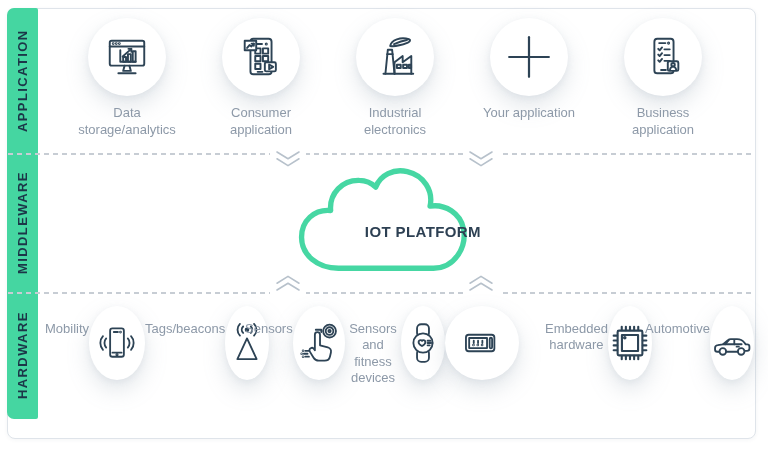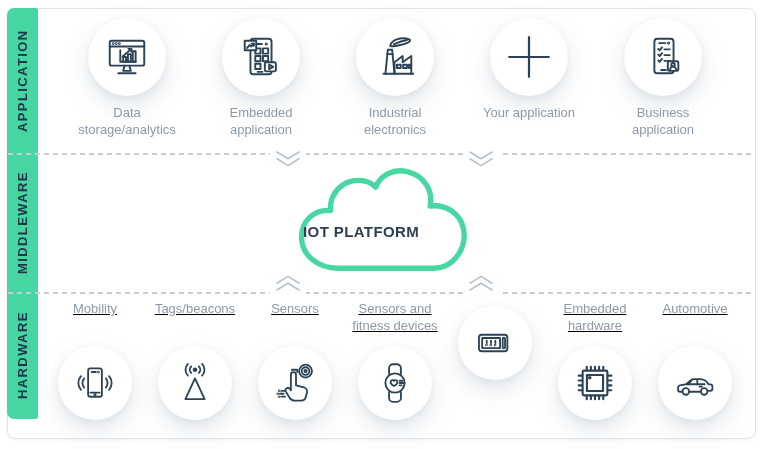--- a/index.html
+++ b/index.html
@@ -34,41 +34,41 @@
 
   .chevron{position:absolute;width:36px;height:21px;background:#fff;z-index:5;
            display:flex;align-items:center;justify-content:center;}
   .chevron svg{display:block;}
 
   .row{position:absolute;display:flex;justify-content:center;z-index:4;}
   .row.app-row{left:42px;top:18px;width:706px;}
   .row.hw-row{left:40px;top:301px;width:710px;}
 
   .app-col{width:134px;display:flex;flex-direction:column;align-items:center;}
-  .hw-col{width:100px;display:flex;flex-direction:column;align-items:center;text-decoration:underline;}
+  .hw-col{width:100px;display:flex;align-items:center;}
 
   .circle{background:#fff;border-radius:50%;display:flex;align-items:center;justify-content:center;
           box-shadow:0 10px 22px rgba(140,154,170,.25),0 2px 6px rgba(140,154,170,.12);color:var(--navy);}
   .app-col .circle{width:78px;height:78px;}
   .hw-col .circle{width:74px;height:74px;margin-top:5px;}
 
   .icon{display:flex;align-items:center;justify-content:center;}
   .icon svg{width:46px;height:46px;stroke:currentColor;fill:none;stroke-width:2;
             stroke-linecap:round;stroke-linejoin:round;}
   .hw-col .icon svg{width:44px;height:44px;}
   .icon[data-name="plus-icon"] svg{width:56px;height:56px;stroke-width:1.9;}
 
   .item-label{font-size:13px;line-height:1.28;color:var(--gray);text-align:center;max-width:116px;}
   .app-col .item-label{margin-top:9px;}
   .hw-col .item-label{height:40px;display:block;}
 
   .cloud-wrap{position:absolute;left:287px;top:166px;width:194px;height:121px;z-index:4;}
   .cloud-wrap svg{display:block;width:194px;height:121px;}
-  .cloud-text{position:absolute;left:16px;top:54%;width:100%;transform:translateY(-50%);
-              text-align:left;font-size:15px;font-weight:700;letter-spacing:.4px;color:#2d4053;}
+  .cloud-text{position:absolute;left:0;top:54%;width:100%;transform:translateY(-50%);
+              text-align:right;font-size:15px;font-weight:700;letter-spacing:.4px;color:#2d4053;}
 </style>
 </head>
 <body>
 
 <div class="stage" data-name="iot-platform-diagram">
   <div class="card" data-name="diagram-card"></div>
 
   <div class="sidebar" data-name="layer-sidebar"></div>
   <div class="side-label app" data-name="layer-label-application">APPLICATION</div>
   <div class="side-label mid" data-name="layer-label-middleware">MIDDLEWARE</div>
@@ -149,21 +149,21 @@
               <rect x="18" y="31" width="5.5" height="5.5"></rect>
               <line x1="20.5" y1="39.5" x2="25.5" y2="39.5"></line>
               <rect x="7" y="7" width="12" height="10" fill="#fff"></rect>
               <polyline points="9.5,14.5 12,11.5 14,13 16.5,10"></polyline>
               <polyline points="14.2,10 16.5,10 16.5,12.3"></polyline>
               <rect x="28" y="29.5" width="11.5" height="9.5" rx="1.5" fill="#fff"></rect>
               <path d="M32.5,31.8 l4.2,2.5 -4.2,2.5 z"></path>
             </svg>
           </span>
         </div>
-        <div class="item-label" data-name="item-label">Embedded application</div>
+        <div class="item-label" data-name="item-label">Consumer application</div>
       </div>
 
       <div class="app-col" data-name="application-item">
         <div class="circle" data-name="icon-circle">
           <span class="icon" data-name="factory-icon">
             <svg viewBox="0 0 48 48">
               <path d="M14,41.5 L16.5,16.5 H21 L23.5,41.5"></path>
               <line x1="15.8" y1="21" x2="21.6" y2="21"></line>
               <path d="M23.5,41.5 V29.5 L32,23 V29.5 L41,23 V41.5"></path>
               <line x1="12" y1="41.5" x2="43" y2="41.5"></line>

